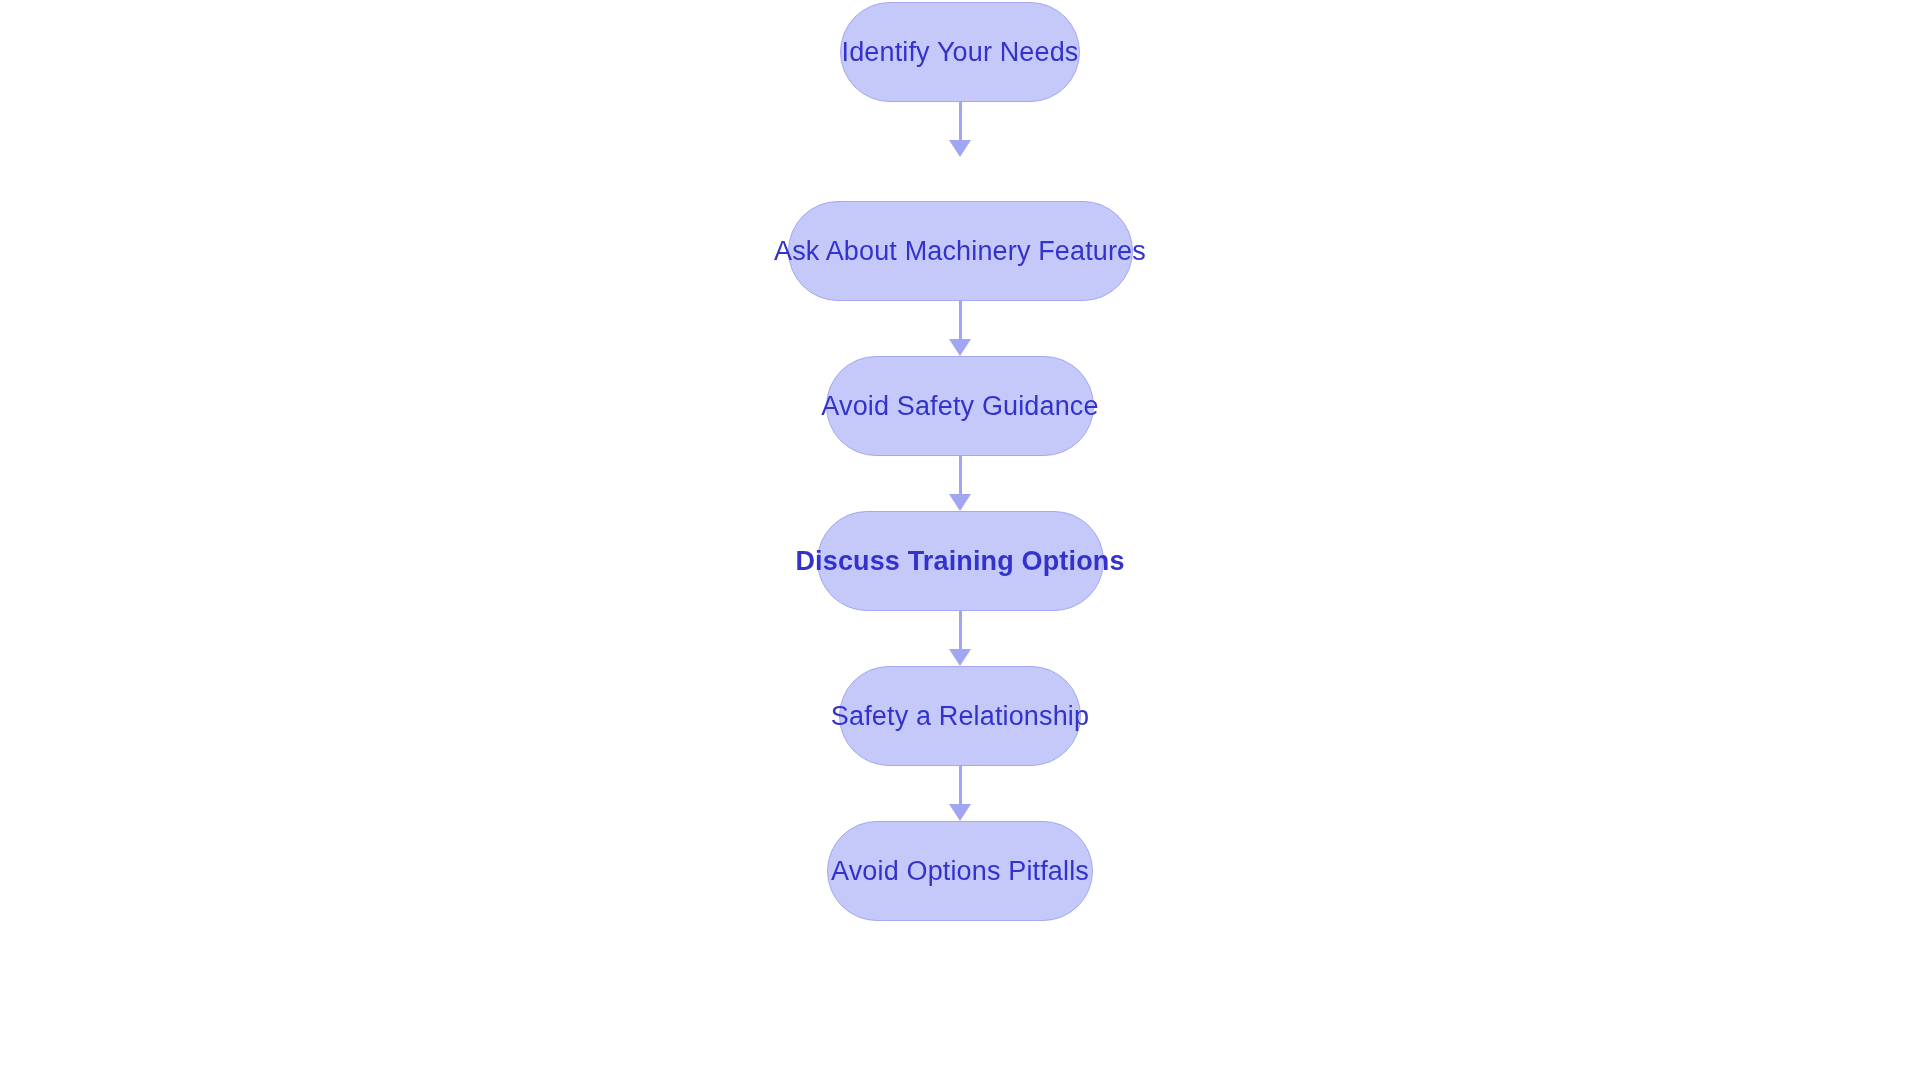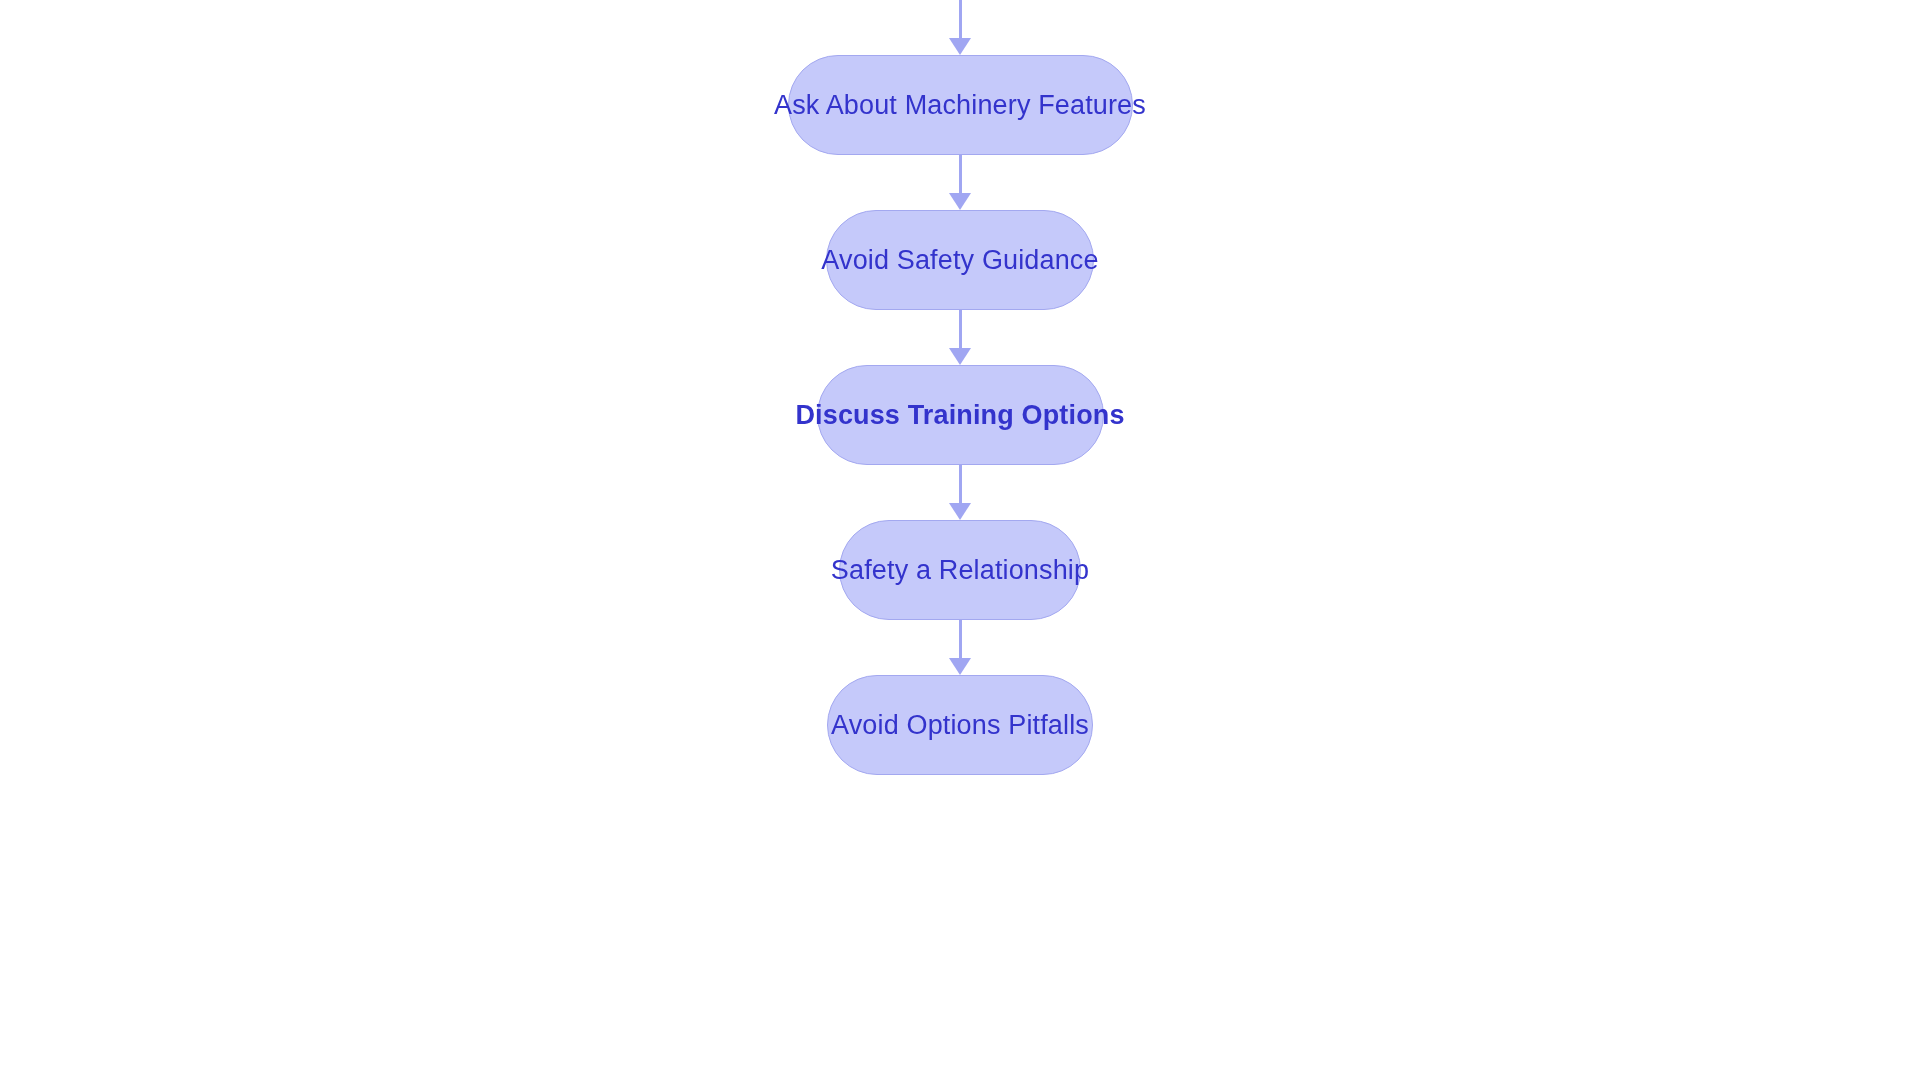--- a/index.html
+++ b/index.html
@@ -83,27 +83,30 @@
     margin-top: -1px;
   }
 </style>
 </head>
 <body>
 
 <div id="flowchart">
 
   <div class="flow-column">
 
+    <div class="node" style="margin-top:2px; width:240px;">
+      <span class="node-label">Identify Your Needs</span>
+    </div>
 
     <div class="connector" style="height:55px;">
       <div class="line"></div>
       <div class="head"></div>
     </div>
 
-    <div class="node" style="width:345px;">
+    <div class="node" style="width:345px;margin-top:44px;">
       <span class="node-label">Ask About Machinery Features</span>
     </div>
 
     <div class="connector" style="height:55px;">
       <div class="line"></div>
       <div class="head"></div>
     </div>
 
     <div class="node" style="width:268px;">
       <span class="node-label">Avoid Safety Guidance</span>

